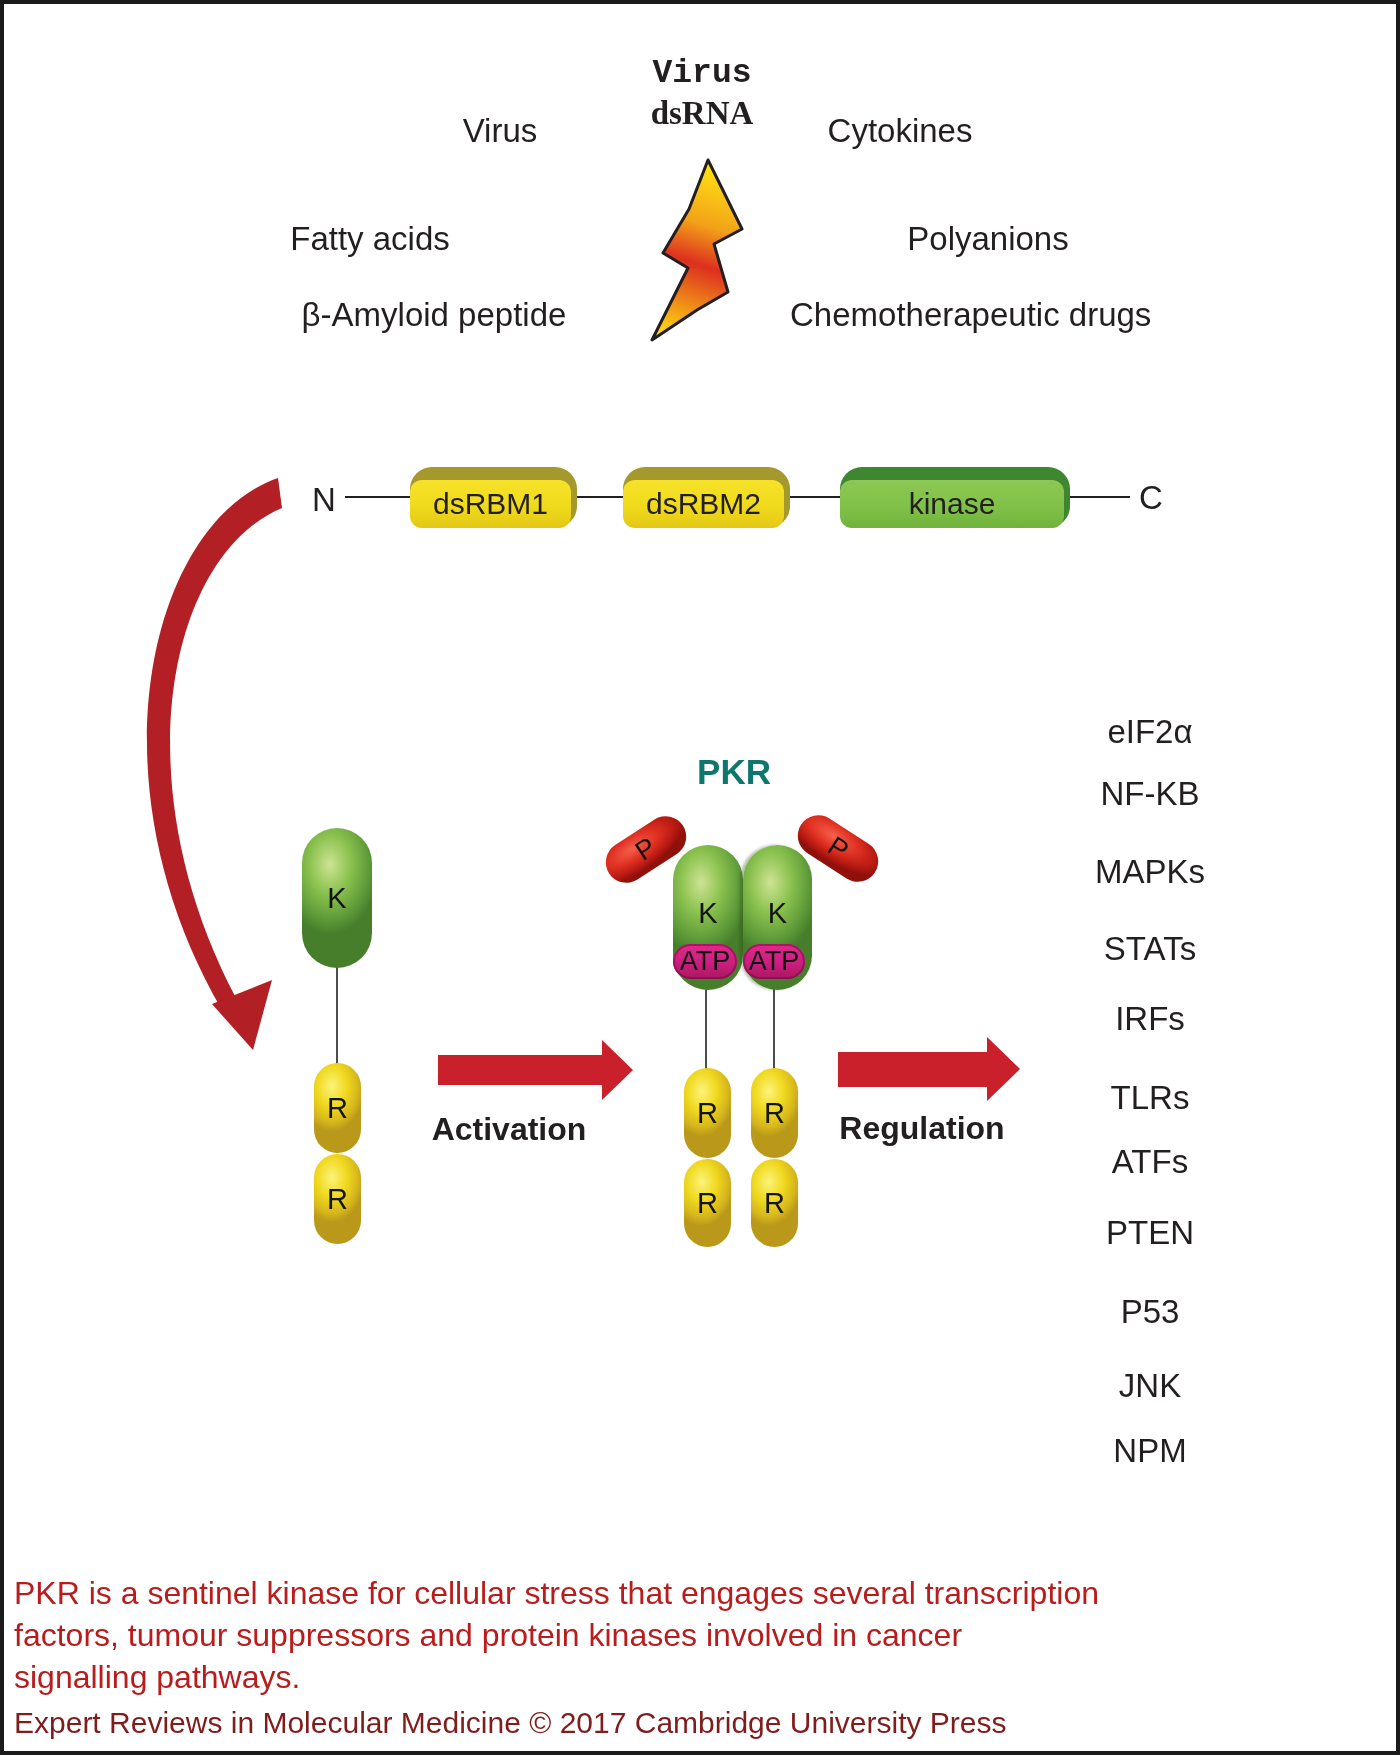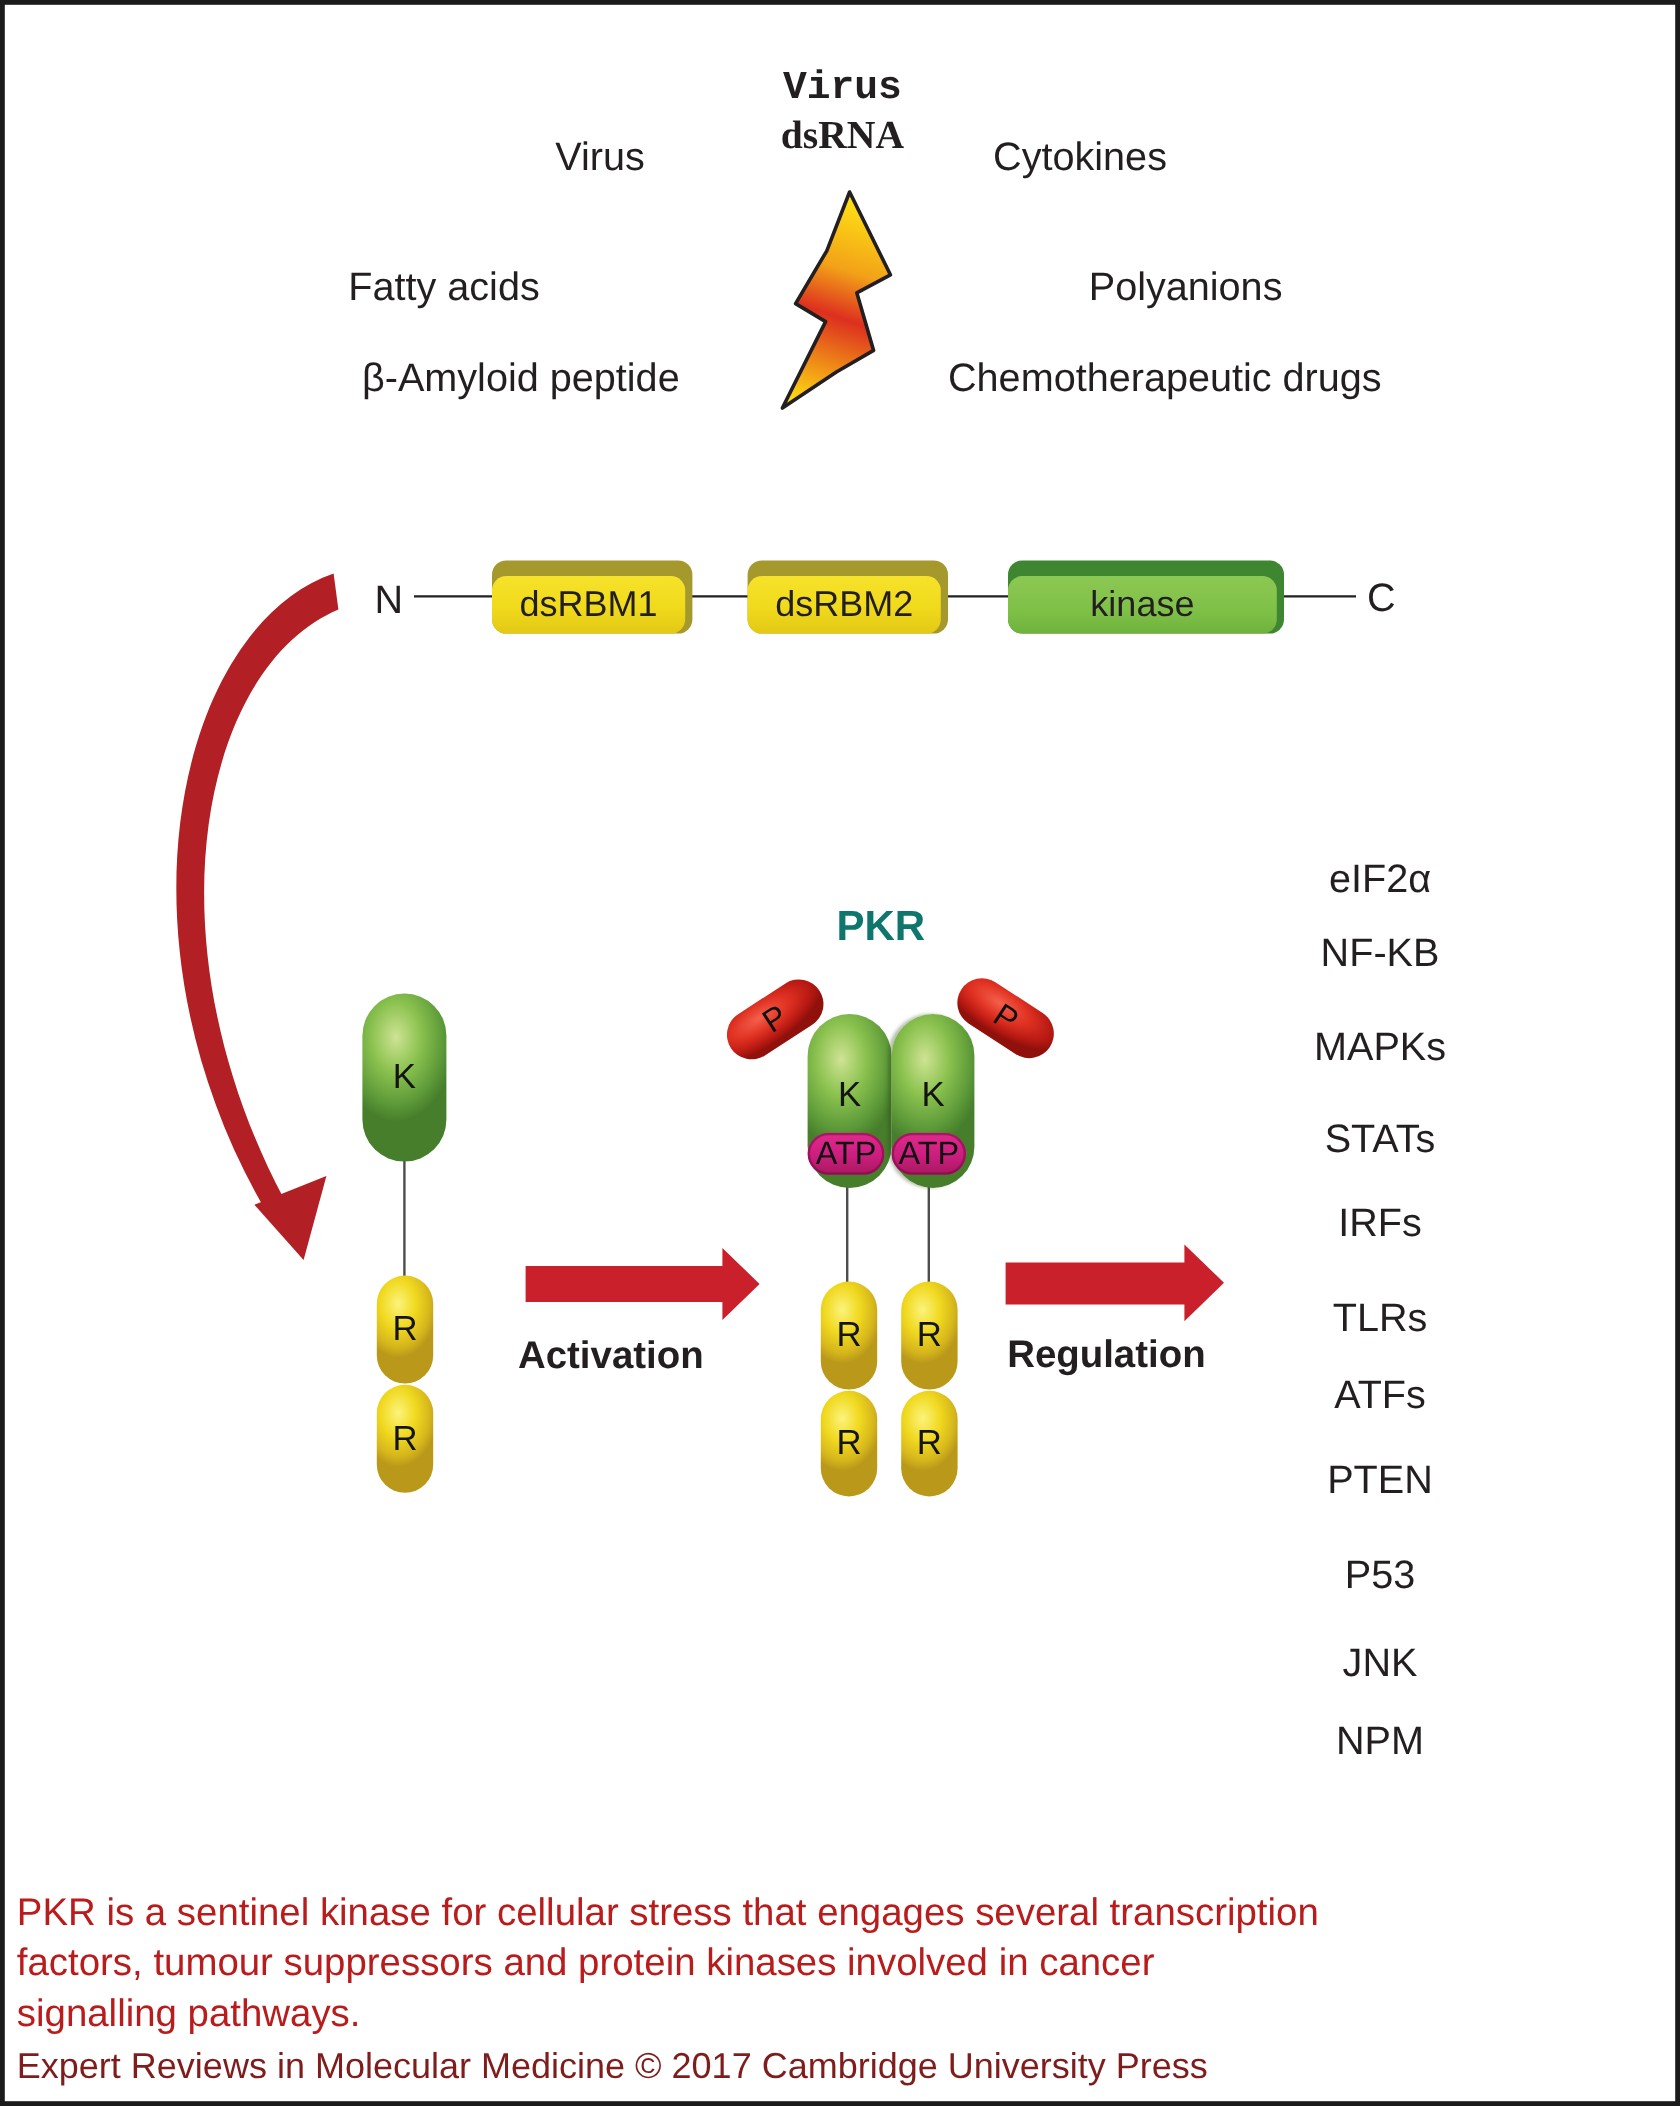--- a/index.html
+++ b/index.html
@@ -5,21 +5,21 @@
   html,body{margin:0;padding:0;background:#ffffff;}
   .page{
     position:relative;width:1400px;height:1755px;background:#ffffff;overflow:hidden;
     font-family:"Liberation Sans","DejaVu Sans",sans-serif;color:#231f20;
   }
   .frame{position:absolute;inset:0;border:4px solid #1b1b1b;pointer-events:none;z-index:40;}
   .layer{position:absolute;left:0;top:0;z-index:1;}
   .lbl{position:absolute;text-align:center;font-size:33px;line-height:1.15;white-space:nowrap;z-index:5;}
   .lbl.bold{font-weight:bold;}
   
-  .dom{position:absolute;border-radius:12px;z-index:6;}
+  .dom{position:absolute;border-radius:22px;z-index:6;}
   .dom .body{position:absolute;left:0;right:6px;top:13px;bottom:0;border-radius:12px;
     display:flex;align-items:center;justify-content:center;font-size:30px;color:#231f20;}
   .dom.yellow{background:#a5982d;}
   .dom.yellow .body{background:linear-gradient(180deg,#f6e22a 0%,#f0da1c 55%,#e3c815 100%);}
   .dom.green{background:#3f8630;}
   .dom.green .body{background:linear-gradient(180deg,#8cc854 0%,#7fc047 60%,#6fb23c 100%);}
   
   .cap{position:absolute;display:flex;align-items:center;justify-content:center;
     font-size:29px;color:#141414;z-index:7;}
   .cap.green{border-radius:36px;

